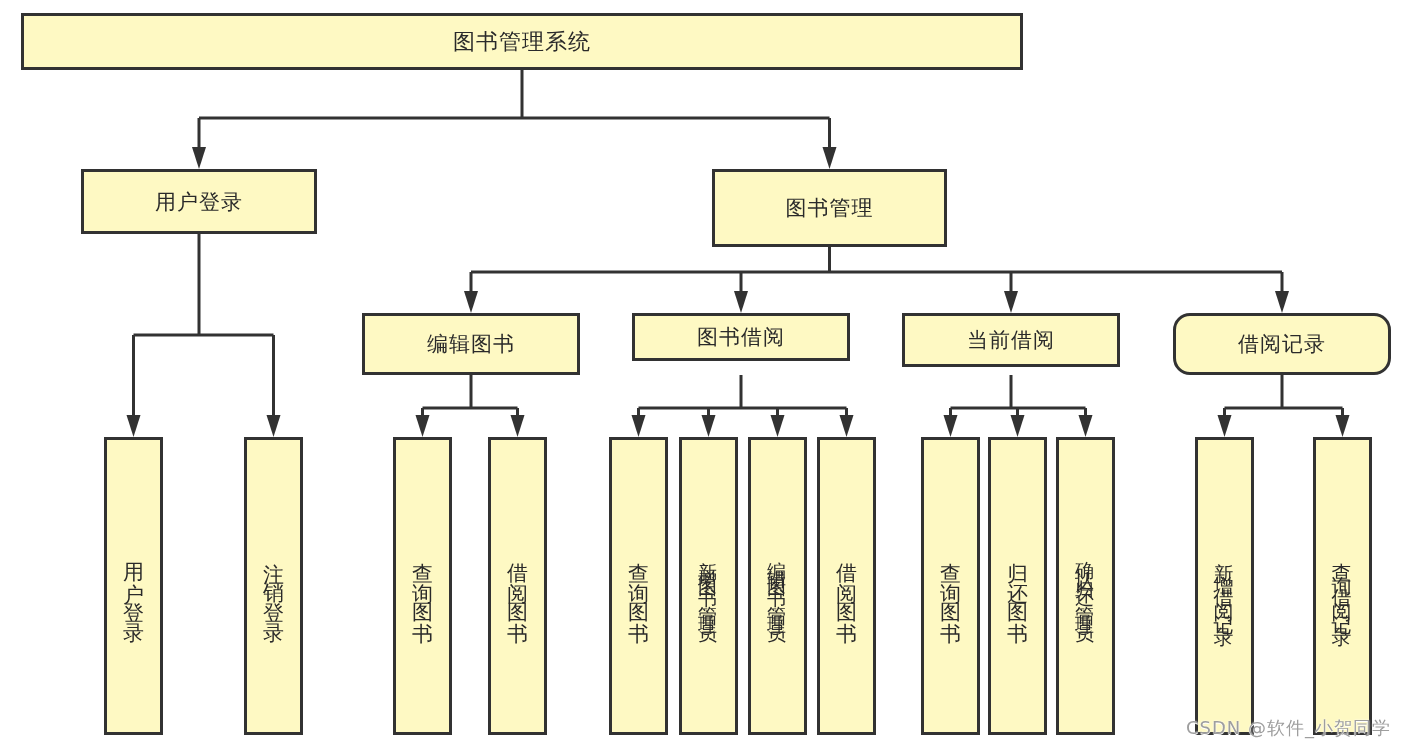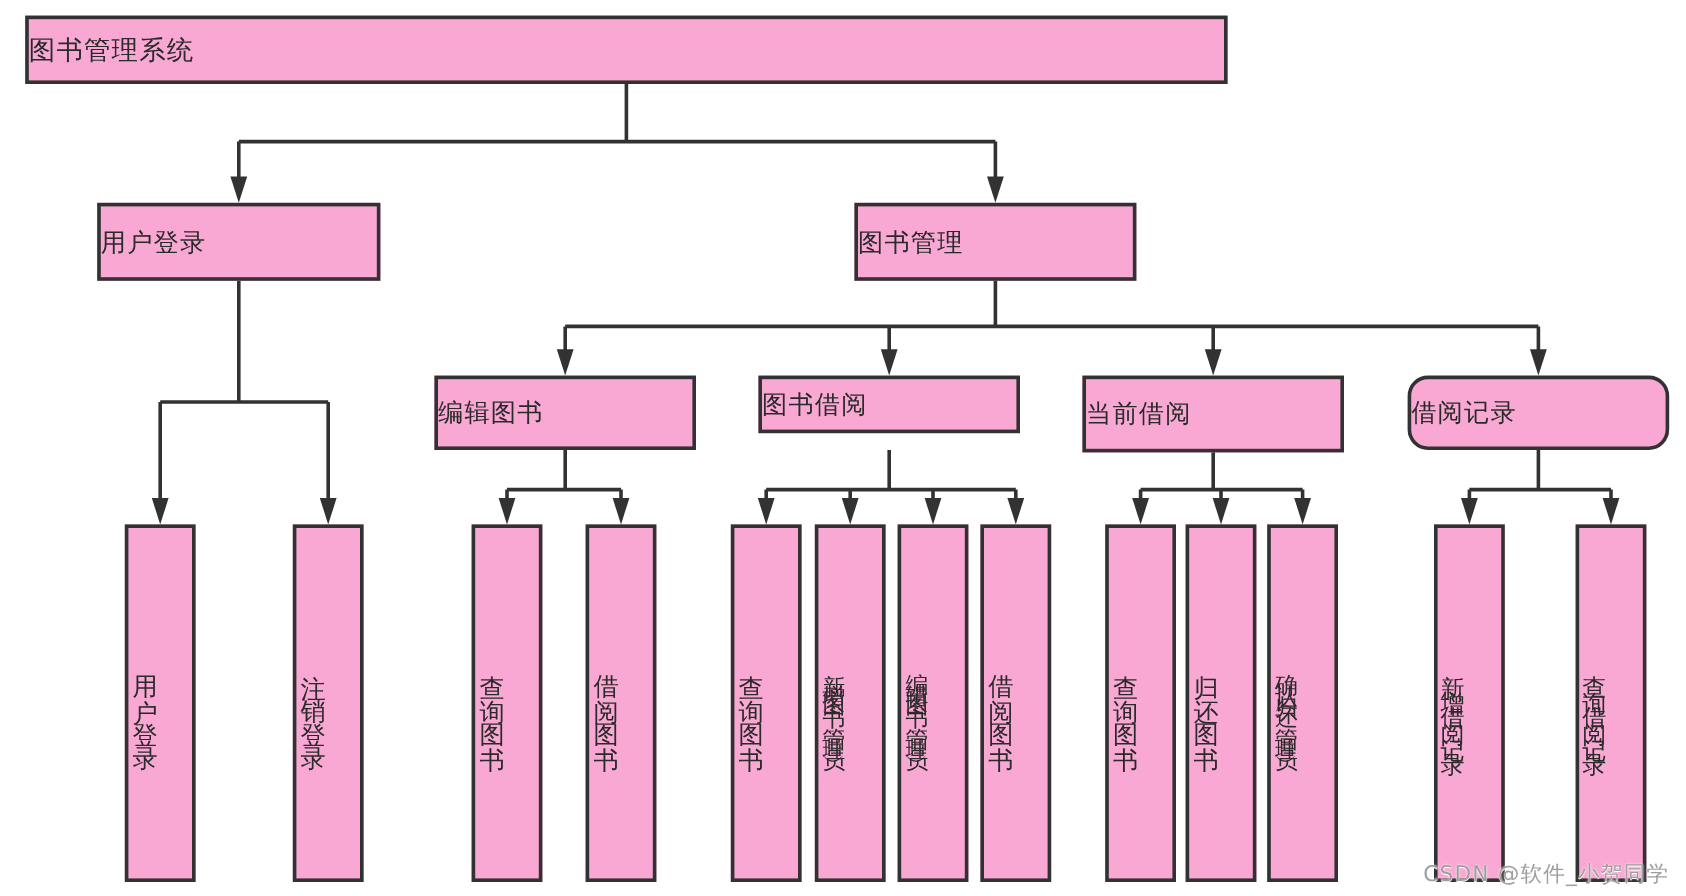--- a/index.html
+++ b/index.html
@@ -13,24 +13,25 @@
   }
   .connectors {
     position: absolute;
     left: 0; top: 0;
     width: 1405px; height: 747px;
     pointer-events: none;
   }
   .box {
     position: absolute;
     box-sizing: border-box;
-    background: #f9a8d4;
+    background: #fef9c3;
     border: 3px solid #323232;
     display: flex;
     align-items: center;
+    justify-content: center;
     color: #262626;
   }
   .hlabel {
     font-size: 21px;
     letter-spacing: 1px;
     white-space: nowrap;
     color: #2a2a2a;
   }
   .root-box .hlabel { font-size: 22px; }
   .vtext {
@@ -99,31 +100,31 @@
     </g>
   </svg>
 
   <div class="box root-box" style="left:21px; top:13px; width:1002px; height:57px;">
     <span class="hlabel">图书管理系统</span>
   </div>
 
   <div class="box" style="left:81px; top:169px; width:236px; height:65px;">
     <span class="hlabel">用户登录</span>
   </div>
-  <div class="box" style="left:712px; top:169px; width:235px; height:65px;">
+  <div class="box" style="left:712px; top:169px; width:235px; height:78px;">
     <span class="hlabel">图书管理</span>
   </div>
 
   <div class="box" style="left:362px; top:313px; width:218px; height:62px;">
     <span class="hlabel">编辑图书</span>
   </div>
   <div class="box" style="left:632px; top:313px; width:218px; height:48px;">
     <span class="hlabel">图书借阅</span>
   </div>
-  <div class="box" style="left:902px; top:313px; width:218px; height:64px;">
+  <div class="box" style="left:902px; top:313px; width:218px; height:54px;">
     <span class="hlabel">当前借阅</span>
   </div>
   <div class="box" style="left:1173px; top:313px; width:218px; height:62px;border-radius:17px;">
     <span class="hlabel">借阅记录</span>
   </div>
 
   <div class="box" style="left:104px; top:437px; width:59px; height:298px;">
     <span class="vtext v4">用户登录</span>
   </div>
   <div class="box" style="left:244px; top:437px; width:59px; height:298px;">

